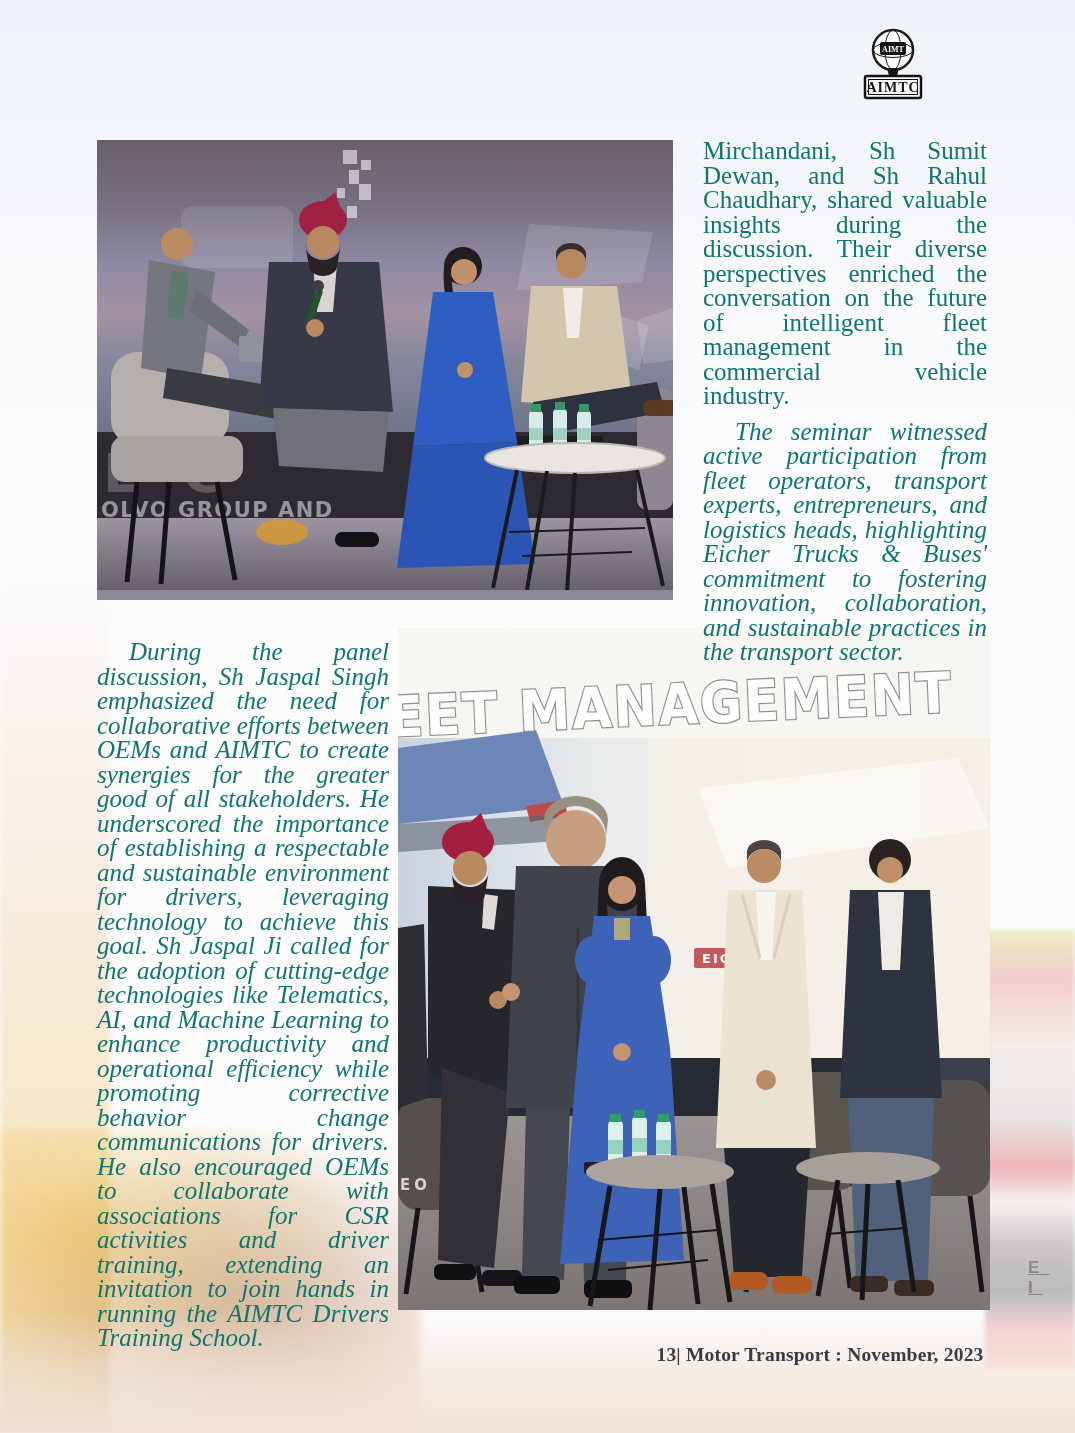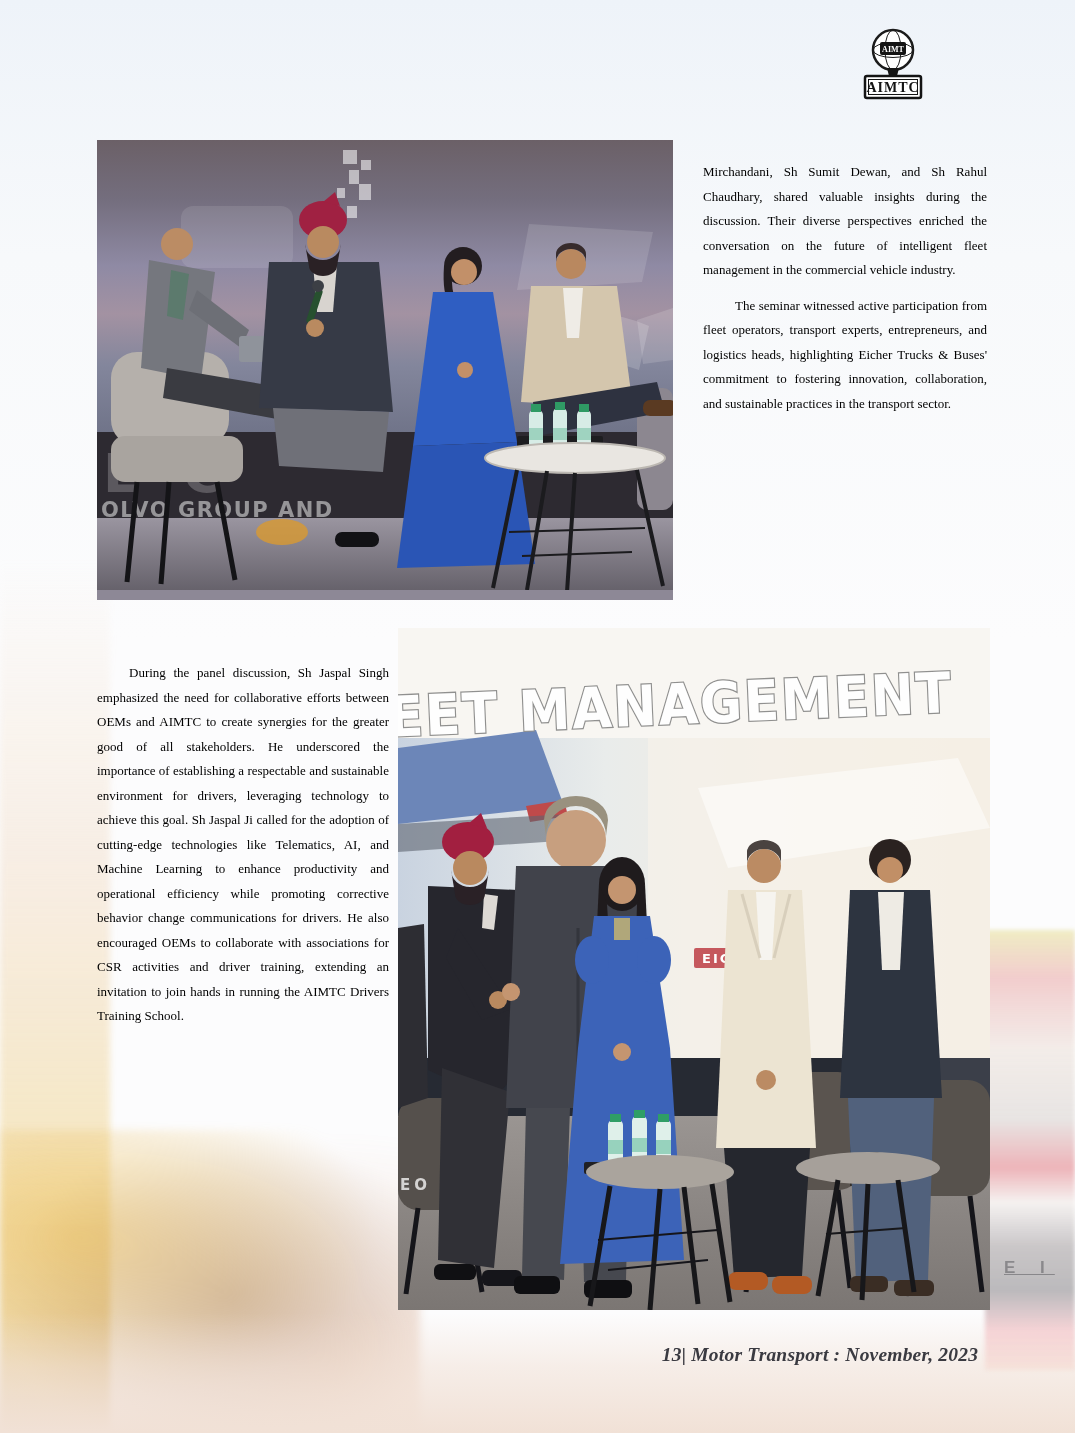--- a/index.html
+++ b/index.html
@@ -21,39 +21,39 @@
       radial-gradient(ellipse at 80% 80%,rgba(214,120,60,.22),rgba(214,120,60,0) 70%);
     filter:blur(4px);}
   #bg-bottom-wash{left:0;bottom:0;width:1075px;height:120px;
     background:linear-gradient(0deg,#f1e1d6 0%,rgba(241,225,214,.55) 55%,rgba(241,225,214,0) 100%);}
   #bg-right-strip{left:985px;top:930px;width:90px;height:440px;
     background:linear-gradient(180deg,
       rgba(229,224,148,.55) 0%,rgba(219,96,96,.30) 11%,rgba(233,219,208,.45) 27%,
       rgba(203,194,188,.40) 43%,rgba(213,64,74,.38) 54%,rgba(236,229,223,.42) 62%,
       rgba(96,86,90,.32) 72%,rgba(62,57,62,.34) 82%,rgba(240,172,178,.48) 91%,rgba(246,212,202,.45) 100%);
     filter:blur(2px);}
-  #bg-ghost-ei{left:1004px;top:1258px;color:rgba(45,45,50,.38);
+  #bg-ghost-ei{left:1028px;top:1258px;color:rgba(45,45,50,.38);
     font:bold 17px "Liberation Sans",sans-serif;letter-spacing:10px;text-decoration:underline;}
   
   #logo{position:absolute;left:857px;top:24px;width:72px;height:82px;z-index:3;}
   
   .photo{position:absolute;overflow:hidden;z-index:2;}
   #photo-top{left:97px;top:140px;width:576px;height:460px;}
   #photo-bottom{left:398px;top:628px;width:592px;height:682px;}
   .photo svg{display:block;}
   
-  .col{position:absolute;z-index:3;font-size:13px;line-height:24.5px;color:#000000;
-       text-align:justify;margin-top:21px;}
+  .col{position:absolute;z-index:3;font-size:25px;line-height:24.5px;color:#0f766e;
+       text-align:justify;}
   .col p{margin:0 0 11px 0;}
-  .indent{text-indent:32px;}
+  .indent{text-indent:32px;font-style:italic;}
   #col-right{left:703px;top:139px;width:284px;}
   #col-left{left:97px;top:640px;width:292px;}
   
   #footer{position:absolute;left:610px;top:1344px;width:420px;z-index:3;
-    text-align:center;font-weight:bold;font-size:19.5px;color:#3a3a41;letter-spacing:.2px;font-style:italic;}
+    text-align:center;font-weight:bold;font-size:19.5px;color:#3a3a41;letter-spacing:.2px;}
 </style>
 </head>
 <body>
 
 <div id="page">
 
   <div id="bg-sky" class="bg"></div>
   <div id="bg-left-wash" class="bg"></div>
   <div id="bg-truck-left" class="bg"></div>
   <div id="bg-bottom-wash" class="bg"></div>

